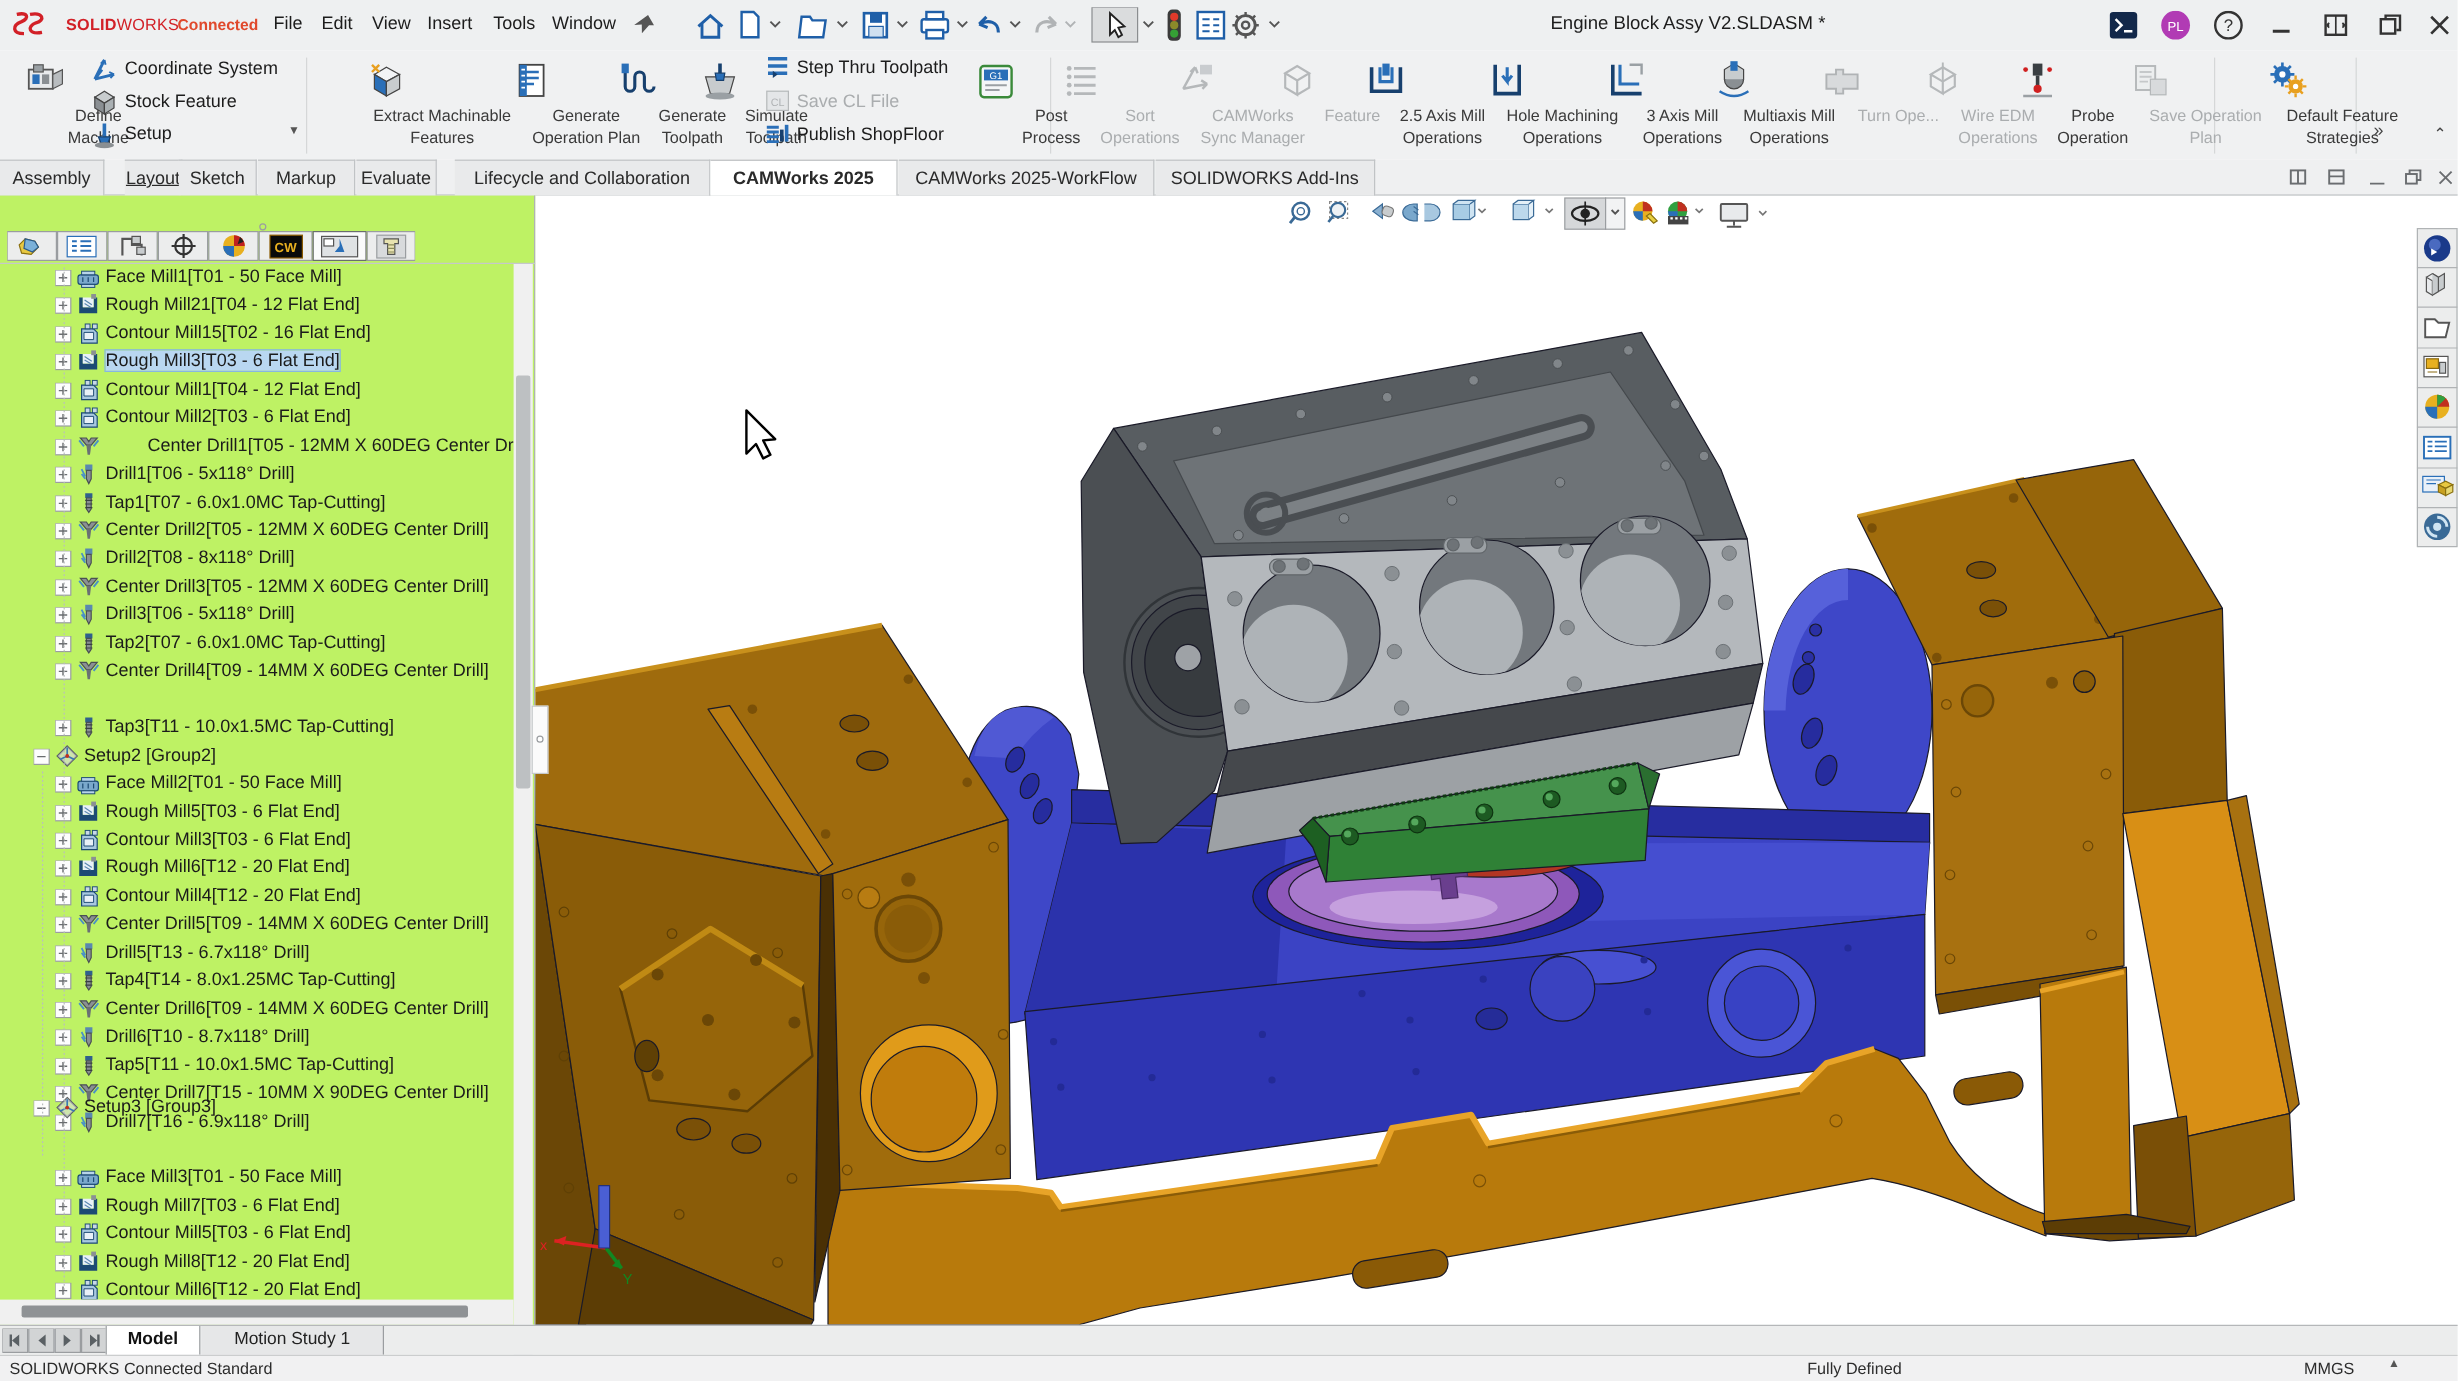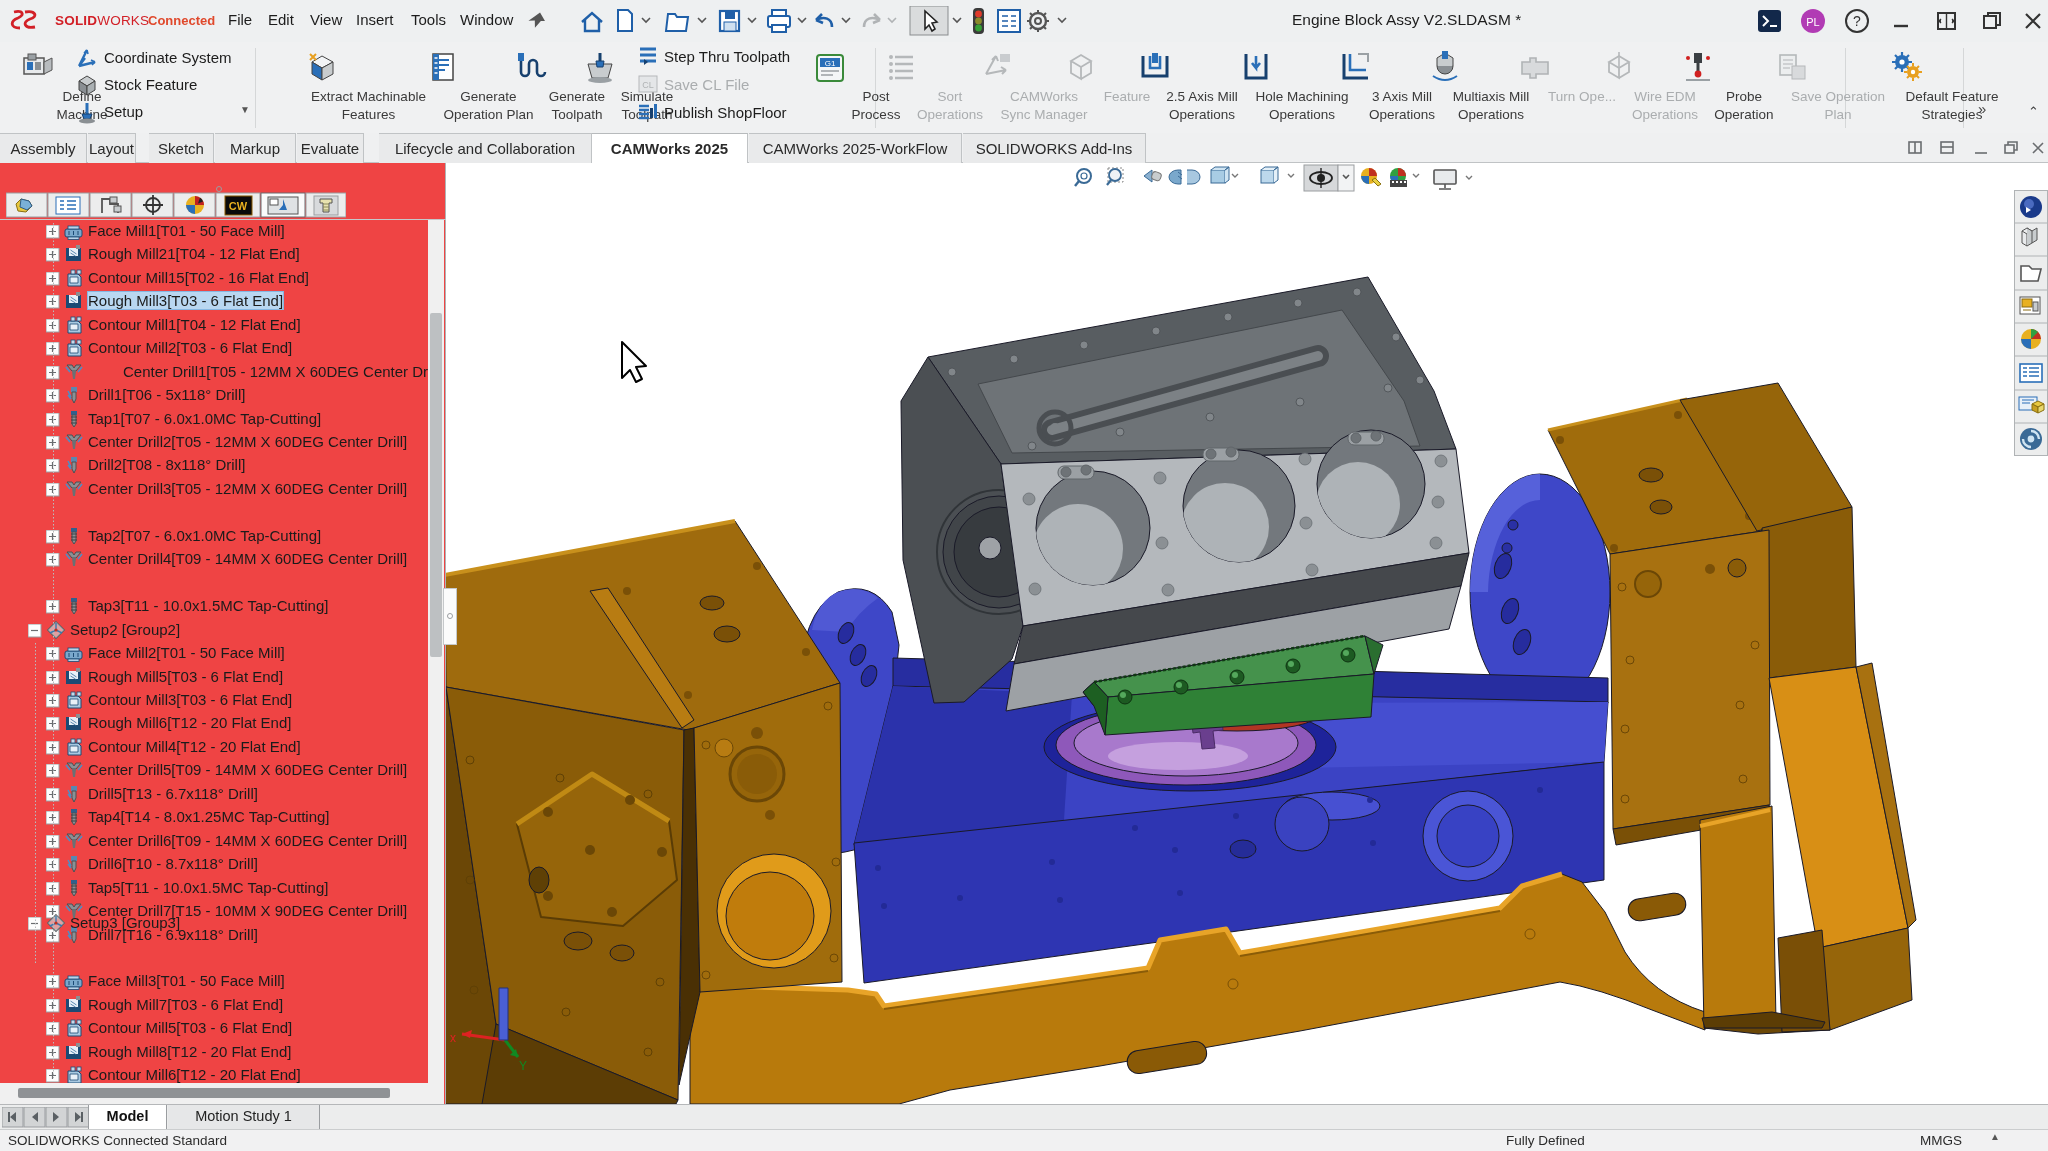--- a/index.html
+++ b/index.html
@@ -1,21 +1,21 @@
 <!DOCTYPE html>
 <html><head>
 <meta charset="utf-8">
 <style>
   * { margin:0; padding:0; box-sizing:border-box; }
   html,body { width:2048px; height:1151px; overflow:hidden; font-family:"Liberation Sans", sans-serif; background:#fff; }
   .abs { position:absolute; }
   #titlebar { left:0; top:0; width:2048px; height:42px; background:#eef0f1; }
   #ribbon { left:0; top:42px; width:2048px; height:91px; background:#f0f1f2; }
   #tabrow { left:0; top:133px; width:2048px; height:30px; background:#eff0f1; border-bottom:1px solid #c0c3c5; }
-  #panel { left:0; top:163px; width:446px; height:941px; background:#ef4444; border-right:1px solid #b0b3b5;text-align:right; }
+  #panel { left:0; top:163px; width:446px; height:941px; background:#bef264; border-right:1px solid #b0b3b5;text-align:right; }
   #bottabs { left:0; top:1104px; width:2048px; height:25px; background:#eceded; border-top:1px solid #b5b7b9; }
   #statusbar { left:0; top:1129px; width:2048px; height:22px; background:#f1f1f2; border-top:1px solid #cbcdce; font-size:13.5px; color:#2c2c2c; }
   .menu { font-size:15px; color:#1c1c1c; }
   .rlbl { font-size:13.5px; color:#3a3a3a; text-align:center; line-height:1.34;margin-left:46px; }
   .rlbl.gray { color:#aaadaf; }
   .tab { position:absolute; top:0; height:30px; border-right:1px solid #c0c3c5; border-top:1px solid #c0c3c5; font-size:15px; color:#2a2a2a; text-align:center; line-height:29px; background:#e9eaeb; }
   .tab.active { background:#ffffff; font-weight:bold; border-top:1px solid #b7babc; }
   .trow { position:absolute; left:0; width:430px; height:23px; font-size:15px; color:#1b1b1b; white-space:nowrap; }
   .trow .txt { position:absolute; top:2px; }
   .sel { background:#b9d7f1; outline:1px solid #86b7e2; }
@@ -547,21 +547,21 @@
     <circle cx="25" cy="22" r="6" fill="#e8a020"></circle>
     <circle cx="25" cy="22" r="2.2" fill="#fff"></circle>
     <path d="M25,13 v3 M25,28 v3 M16,22 h3 M31,22 h3 M19,16 l2.5,2.5 M28.5,25.5 L31,28 M19,28 l2.5,-2.5 M28.5,18.5 L31,16" stroke="#e8a020" stroke-width="2"></path>
   </svg>
   <div class="rlbl abs" style="left:1846px;top:46px;width:120px;">Default Feature<br>Strategies</div>
   <span class="abs" style="left:1978px;top:58px;font-size:15px;color:#444;">»</span>
   <span class="abs" style="left:2028px;top:62px;font-size:13px;color:#444;">⌃</span>
 </div>
 <div class="abs" id="tabrow">
   <div class="tab" style="left:0px;width:87px;">Assembly</div>
-  <div class="tab" style="left:88px;width:48px;">Layout</div>
+  <div class="tab" style="left:104px;width:48px;text-decoration:underline;">Layout</div>
   <div class="tab" style="left:149px;width:65px;">Sketch</div>
   <div class="tab" style="left:215px;width:81px;">Markup</div>
   <div class="tab" style="left:297px;width:67px;">Evaluate</div>
   <div class="tab" style="left:379px;width:213px;">Lifecycle and Collaboration</div>
   <div class="tab active" style="left:592px;width:156px;">CAMWorks 2025</div>
   <div class="tab" style="left:749px;width:213px;">CAMWorks 2025-WorkFlow</div>
   <div class="tab" style="left:963px;width:183px;">SOLIDWORKS Add-Ins</div>
   <svg class="ic" style="left:1905px;top:5px;" width="140" height="20" viewBox="0 0 140 20">
     <g stroke="#6a6d70" fill="none" stroke-width="1.6">
       <rect x="4" y="4" width="12" height="11"></rect>
@@ -774,20 +774,29 @@
       </div>
 <div class="trow" style="top:258px;">
         <svg class="ic" style="left:46px;top:5px;" width="14" height="14">
           <use href="#s-plus"></use>
         </svg>
         <svg class="ic" style="left:64px;top:1px;" width="20" height="20">
           <use href="#s-cdrill"></use>
         </svg>
         <span class="txt" style="left:88px;">Center Drill3[T05 - 12MM X 60DEG Center Drill]</span>
       </div>
+<div class="trow" style="top:281px;">
+        <svg class="ic" style="left:46px;top:5px;" width="14" height="14">
+          <use href="#s-plus"></use>
+        </svg>
+        <svg class="ic" style="left:64px;top:1px;" width="20" height="20">
+          <use href="#s-drill"></use>
+        </svg>
+        <span class="txt" style="left:88px;">Drill3[T06 - 5x118° Drill]</span>
+      </div>
 <div class="trow" style="top:305px;">
         <svg class="ic" style="left:46px;top:5px;" width="14" height="14">
           <use href="#s-plus"></use>
         </svg>
         <svg class="ic" style="left:64px;top:1px;" width="20" height="20">
           <use href="#s-tap"></use>
         </svg>
         <span class="txt" style="left:88px;">Tap2[T07 - 6.0x1.0MC Tap-Cutting]</span>
       </div>
 <div class="trow" style="top:328px;">

